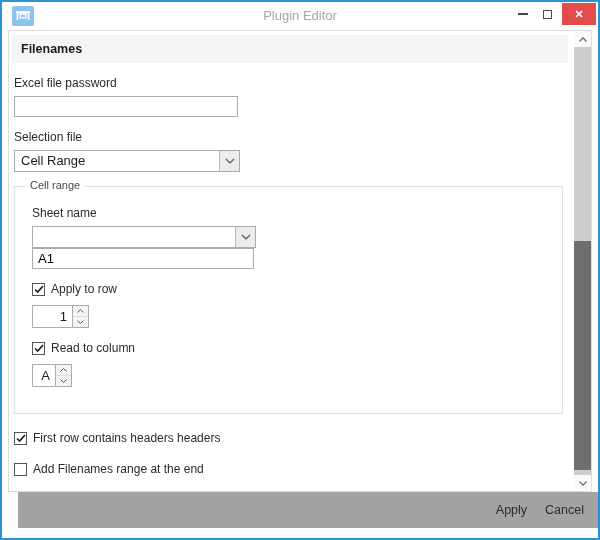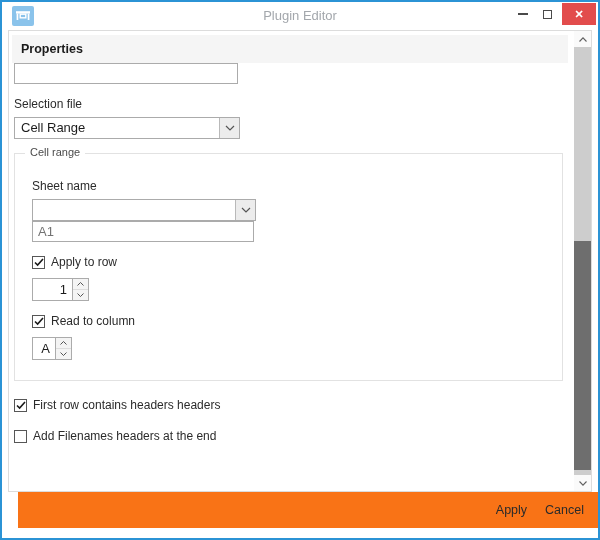--- a/index.html
+++ b/index.html
@@ -44,21 +44,21 @@
 
   .props-header {
     margin:4px 6px 0 3px; height:28px; line-height:28px; padding-left:9px;
     background:#F5F5F5; font-size:12.5px; font-weight:bold; color:#1B1B1B;
   }
   .form { padding-left:5px; font-size:12px; color:#2B2B2B; }
   .field-label { margin-top:13px; margin-bottom:6px; }
 
   .text-input {
     display:block; width:224px; height:21px; border:1px solid #ABABAB;
-    font-family:"Liberation Sans",sans-serif; font-size:13px; padding:0 5px; color:#737373;
+    font-family:"Liberation Sans",sans-serif; font-size:13px; padding:0 5px; color:#000000;
     background:#fff; outline:none;
   }
 
   .combo {
     width:226px; height:22px; border:1px solid #ABABAB; background:#fff;
     display:flex; align-items:stretch; cursor:default;
   }
   .combo-value { flex:1; font-size:13px; line-height:20px; padding-left:6px; color:#1B1B1B; overflow:hidden; }
   .combo-btn {
     width:20px; background:#ECECEC; border-left:1px solid #B9B9B9;
@@ -98,21 +98,21 @@
   .scrollbar {
     position:absolute; right:0; top:0; bottom:0; width:17px; background:#FAFAFA;
     display:flex; flex-direction:column;
   }
   .scroll-arrow { height:16px; background:#FAFAFA; border:none; display:grid; place-items:center; padding:0; }
   .scroll-track { flex:1; position:relative; background:#CDCDCD; }
   .scroll-thumb { position:absolute; left:0; right:0; top:194px; height:229px; background:#6E6E6E; }
 
   
   .footer {
-    position:absolute; left:16px; right:0; bottom:10px; height:36px; background:#f97316;
+    position:absolute; left:16px; right:0; bottom:10px; height:36px; background:#a3a3a3;
   }
   .footer-buttons {
     position:absolute; right:12px; top:0; height:100%;
     display:flex; align-items:center; gap:14px;
   }
   .flat-btn {
     border:none; background:transparent; font-family:"Liberation Sans",sans-serif;
     font-size:12.5px; color:#2B2B2B; cursor:default; padding:2px 2px;
   }
 </style>
@@ -138,40 +138,41 @@
       <span class="max-glyph"></span>
     </button>
     <button class="btn-close">
       <span>✕</span>
     </button>
   </div>
 
   <div class="panel">
     <div class="content">
 
-      <div class="props-header">Properties</div>
+      <div class="props-header">Filenames</div>
 
       <div class="form">
 
+        <div class="field-label">Excel file password</div>
         <input class="text-input" type="text" value="" style="">
 
         <div class="field-label">Selection file</div>
         <div class="combo">
           <span class="combo-value">Cell Range</span>
           <span class="combo-btn">
             <svg width="10" height="6" viewBox="0 0 10 6">
                 <polyline points="1,1 5,5 9,1" fill="none" stroke="#555" stroke-width="1.2"></polyline>
               </svg>
           </span>
         </div>
 
         <div class="groupbox">
           <span class="groupbox-legend">Cell range</span>
 
-          <div class="field-label" style="margin-top:10px;">Sheet name</div>
+          <div class="field-label" style="margin-top:4px;">Sheet name</div>
           <div class="combo" style="width:224px;">
             <span class="combo-value"></span>
             <span class="combo-btn">
               <svg width="10" height="6" viewBox="0 0 10 6">
                   <polyline points="1,1 5,5 9,1" fill="none" stroke="#555" stroke-width="1.2"></polyline>
                 </svg>
             </span>
           </div>
 
           <input class="text-input" style="width: 222px;" type="text" value="A1">
@@ -235,21 +236,21 @@
           </span>
           <span>First row contains headers headers</span>
         </div>
 
         <div class="checkbox-row standalone">
           <span class="checkbox-box">
             <svg width="10" height="9" viewBox="0 0 10 9">
               <polyline points="1,4.5 3.6,7 9,1" fill="none" stroke="#1A1A1A" stroke-width="1.6"></polyline>
             </svg>
           </span>
-          <span>Add Filenames headers at the end</span>
+          <span>Add Filenames range at the end</span>
         </div>
 
       </div>
     </div>
 
     <div class="scrollbar">
       <button class="scroll-arrow">
         <svg width="8" height="5" viewBox="0 0 8 5">
             <polyline points="0.5,4.5 4,0.8 7.5,4.5" fill="none" stroke="#606060" stroke-width="1.1"></polyline>
           </svg>

